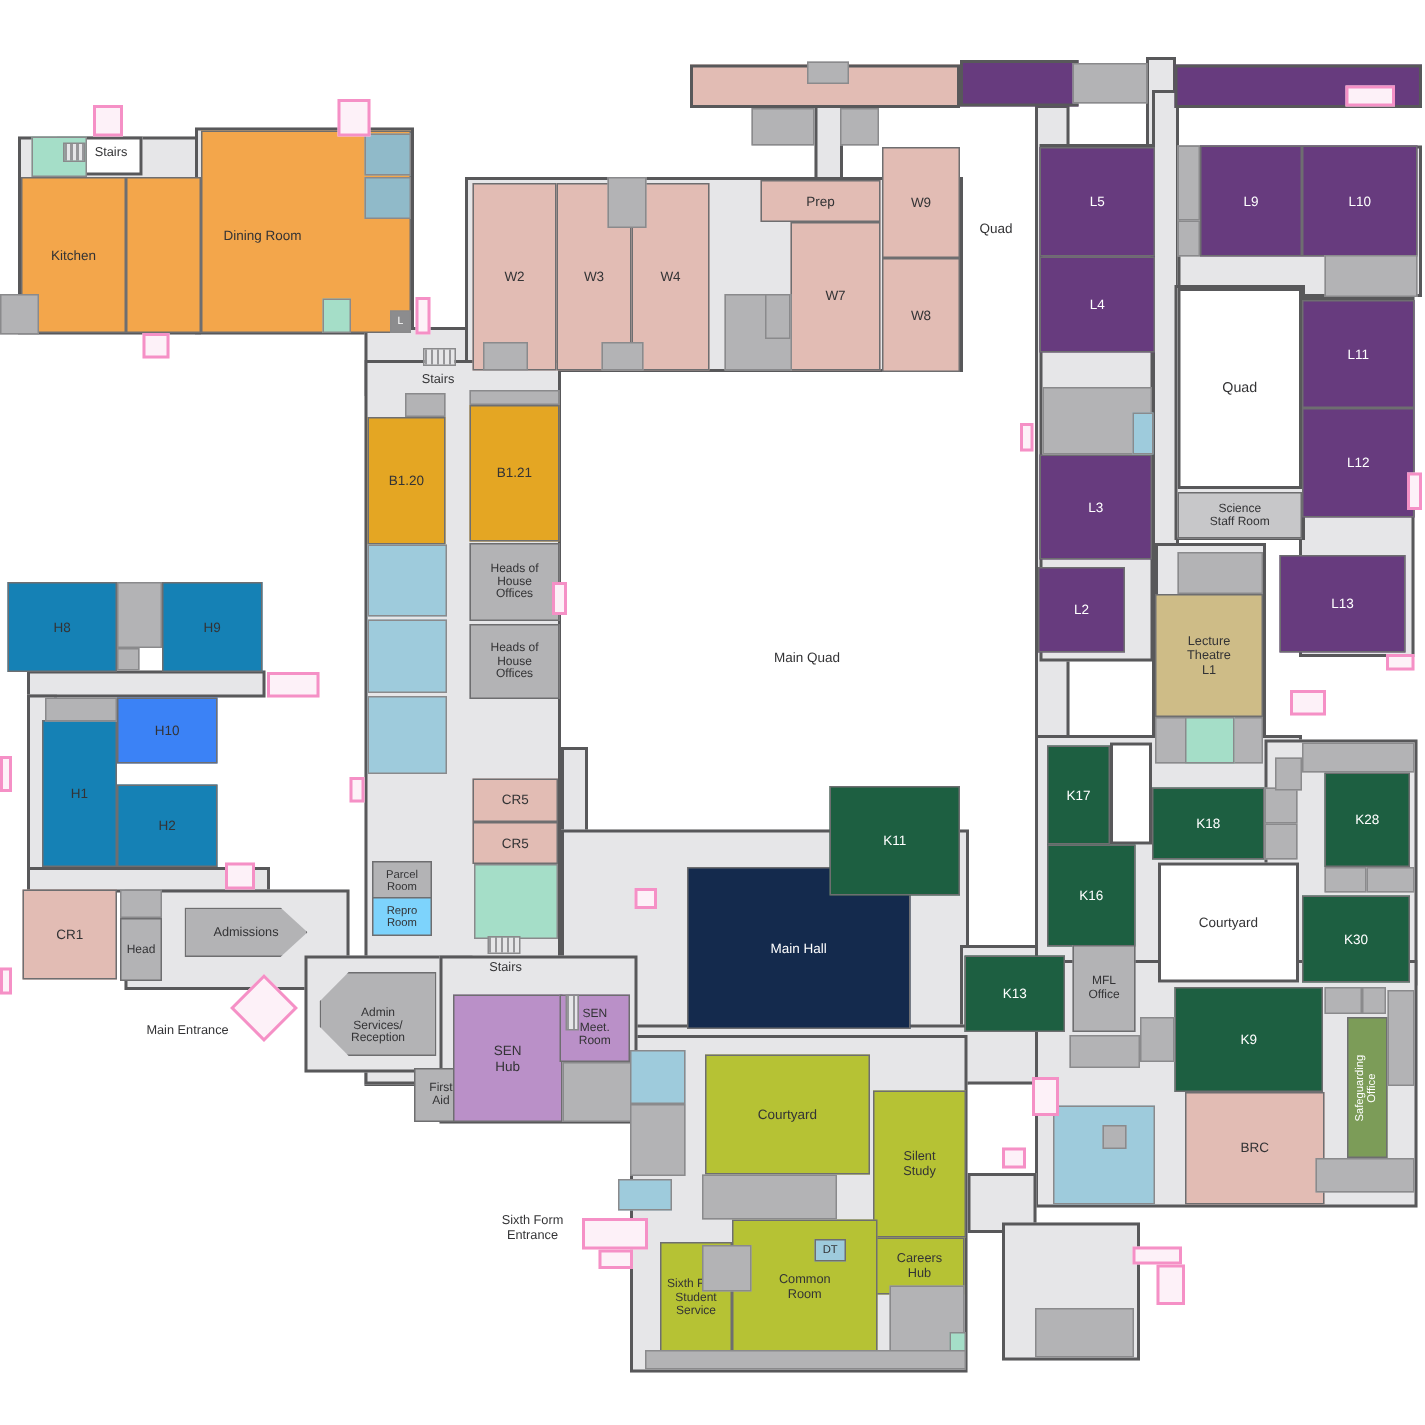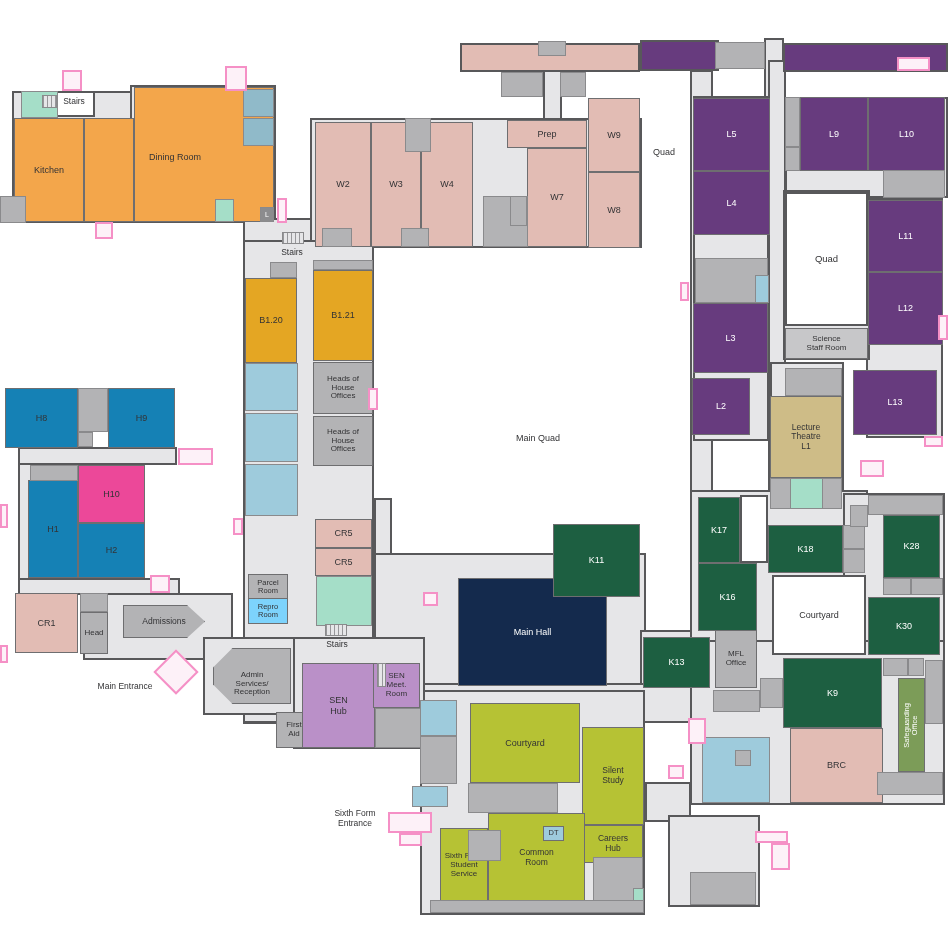--- a/index.html
+++ b/index.html
@@ -152,21 +152,21 @@
     <div class="sh t-room" style="left: 248px; top: 598px; width: 40px; height: 26px; background: #7dd3fc;">
       <span style="font-size: 7.5px; color: rgb(51, 51, 53);">Repro
 Room</span>
     </div>
     <div class="sh t-room" style="left: 5px; top: 388px; width: 73px; height: 60px; background: rgb(21, 129, 181);">
       <span style="font-size: 9px; color: rgb(51, 51, 53);">H8</span>
     </div>
     <div class="sh t-room" style="left: 108px; top: 388px; width: 67px; height: 60px; background: rgb(21, 129, 181);">
       <span style="font-size: 9px; color: rgb(51, 51, 53);">H9</span>
     </div>
-    <div class="sh t-room" style="left: 78px; top: 465px; width: 67px; height: 58px; background: #ec4899;">
+    <div class="sh t-room" style="left: 78px; top: 465px; width: 67px; height: 44px; background: #3b82f6;">
       <span style="font-size: 9px; color: rgb(51, 51, 53);">H10</span>
     </div>
     <div class="sh t-room" style="left: 28px; top: 480px; width: 50px; height: 98px; background: rgb(21, 129, 181);">
       <span style="font-size: 9px; color: rgb(51, 51, 53);">H1</span>
     </div>
     <div class="sh t-room" style="left: 78px; top: 523px; width: 67px; height: 55px; background: rgb(21, 129, 181);">
       <span style="font-size: 9px; color: rgb(51, 51, 53);">H2</span>
     </div>
     <div class="sh t-room" style="left: 15px; top: 593px; width: 63px; height: 60px; background: rgb(226, 188, 180);">
       <span style="font-size: 9px; color: rgb(51, 51, 53);">CR1</span>

